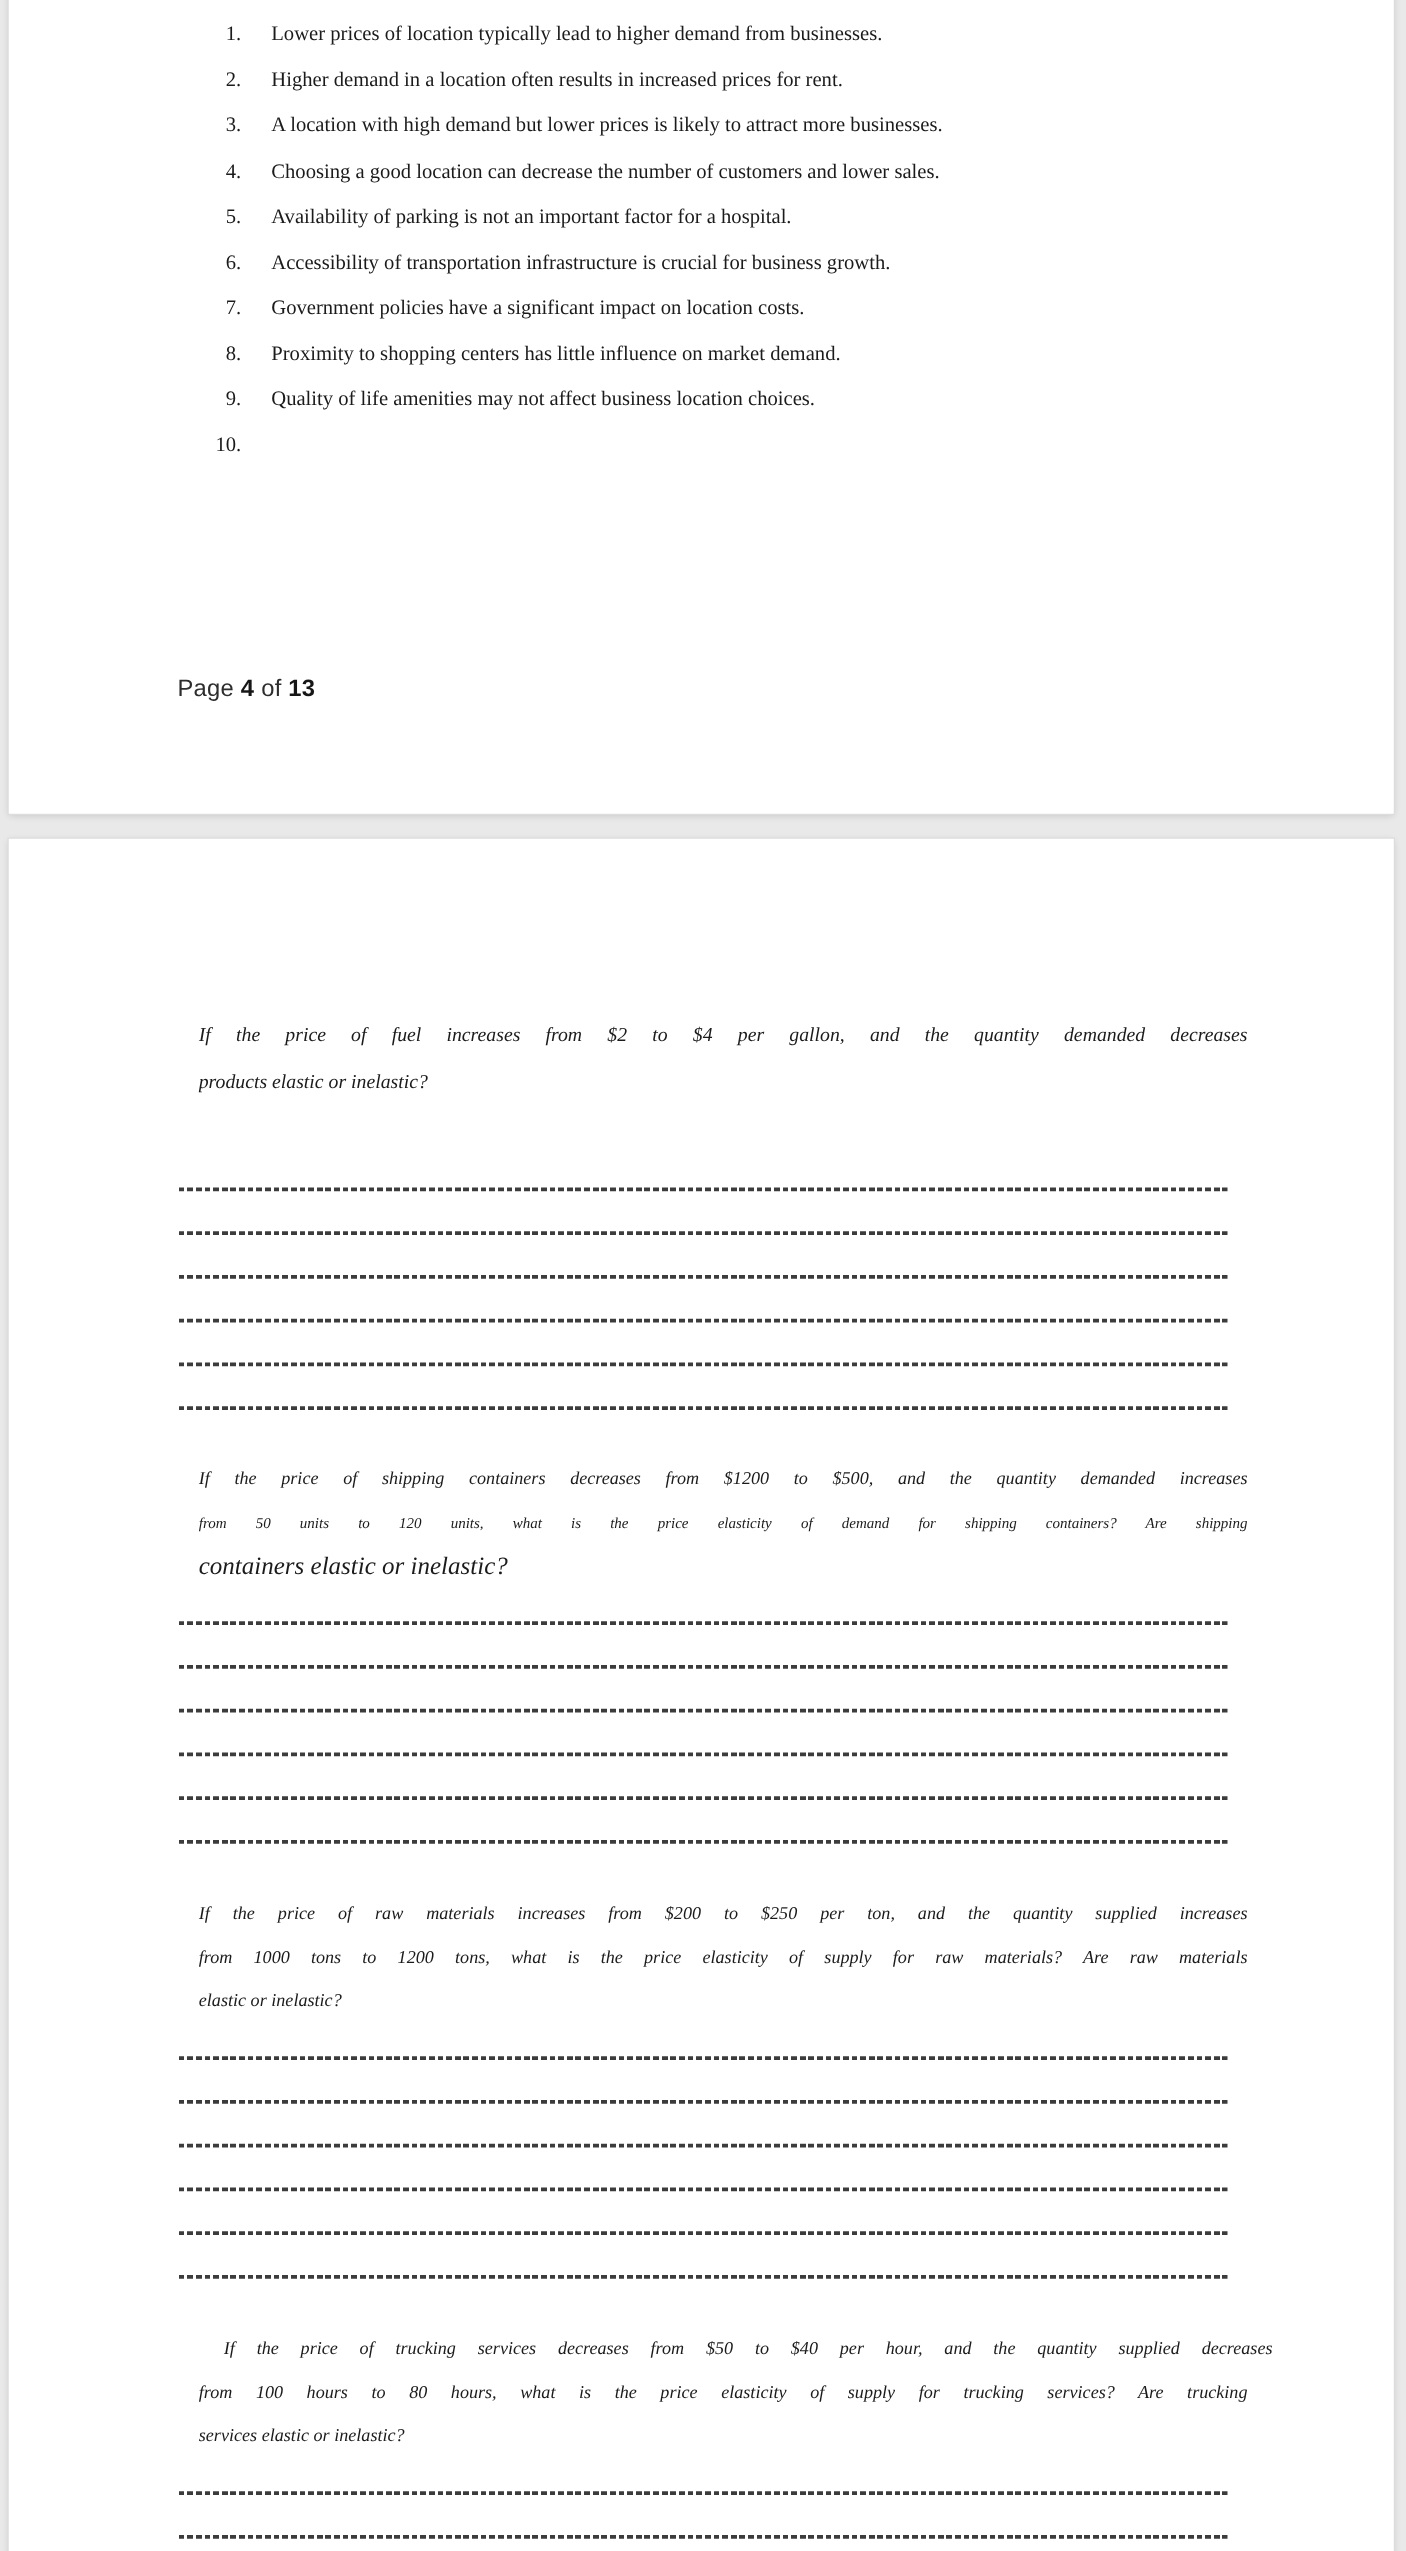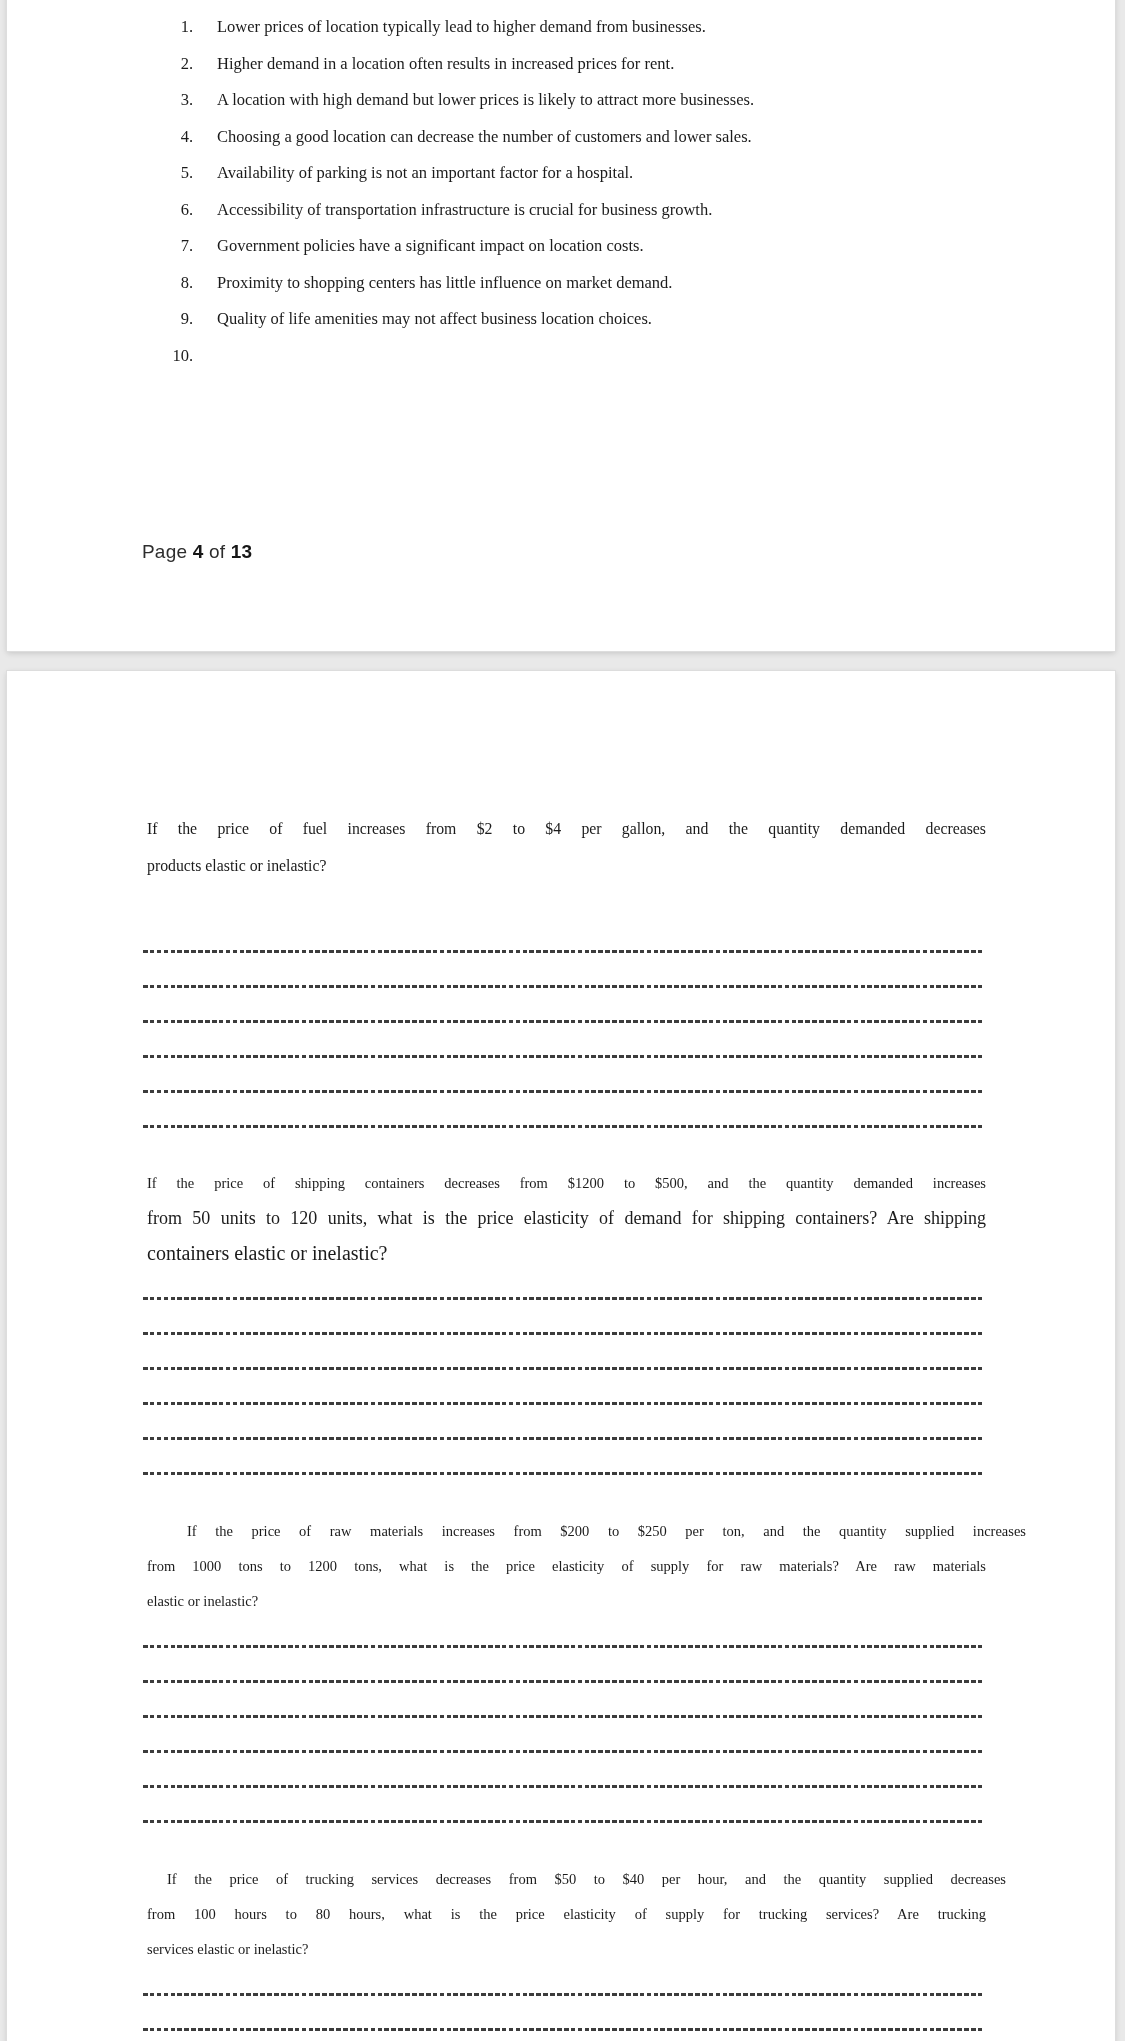--- a/index.html
+++ b/index.html
@@ -37,21 +37,21 @@
   .footer{
     position:absolute;left:135px;top:553px;
     font-family:"Liberation Sans","DejaVu Sans",sans-serif;
     font-size:19px;line-height:22px;color:var(--footer-ink);
     letter-spacing:0.2px;
   }
   .footer b{font-weight:700;color:#161616;}
 
   
   .content{position:absolute;left:136px;width:839px;top:0;}
-  .qblock{position:absolute;left:4px;width:100%;}
+  .qblock{position:absolute;left:16px;width:100%;font-style:italic;}
   .qline{
     width:100%;
     text-align:justify;text-align-last:justify;
     overflow:hidden;white-space:nowrap;
   }
   .qline.last{text-align:right;text-align-last:left;}
   .answers{position:absolute;left:0;width:100%;}
   .dash-line{
     height:3px;width:100%;margin-bottom:32px;
     background-image:repeating-linear-gradient(90deg,var(--dash) 0 4.6px,transparent 4.6px 6.9px);
@@ -121,33 +121,33 @@
         <div class="answers" style="top: 279px;">
           <div class="dash-line"></div>
           <div class="dash-line"></div>
           <div class="dash-line"></div>
           <div class="dash-line"></div>
           <div class="dash-line"></div>
           <div class="dash-line"></div>
         </div>
         <div class="qblock" style="top: 495px;">
           <div class="qline" style="line-height: 35px; font-size: 14.5px;">If the price of shipping containers decreases from $1200 to $500, and the quantity demanded increases</div>
-          <div class="qline" style="line-height: 35px; font-size: 18px;">from 50 units to 120 units, what is the price elasticity of demand for shipping containers? Are shipping</div>
+          <div class="qline" style="line-height: 35px; font-size: 12px;">from 50 units to 120 units, what is the price elasticity of demand for shipping containers? Are shipping</div>
           <div class="qline last" style="line-height: 35px; font-size: 20px;">containers elastic or inelastic?</div>
         </div>
         <div class="answers" style="top: 626px;">
           <div class="dash-line"></div>
           <div class="dash-line"></div>
           <div class="dash-line"></div>
           <div class="dash-line"></div>
           <div class="dash-line"></div>
           <div class="dash-line"></div>
         </div>
         <div class="qblock" style="top: 843px;">
-          <div class="qline" style="line-height: 35px; font-size: 14.5px; margin-left: 40px;">If the price of raw materials increases from $200 to $250 per ton, and the quantity supplied increases</div>
+          <div class="qline" style="line-height: 35px; font-size: 14.5px;">If the price of raw materials increases from $200 to $250 per ton, and the quantity supplied increases</div>
           <div class="qline" style="line-height: 35px; font-size: 14.5px;">from 1000 tons to 1200 tons, what is the price elasticity of supply for raw materials? Are raw materials</div>
           <div class="qline last" style="line-height: 35px; font-size: 14.5px;">elastic or inelastic?</div>
         </div>
         <div class="answers" style="top: 974px;">
           <div class="dash-line"></div>
           <div class="dash-line"></div>
           <div class="dash-line"></div>
           <div class="dash-line"></div>
           <div class="dash-line"></div>
           <div class="dash-line"></div>

